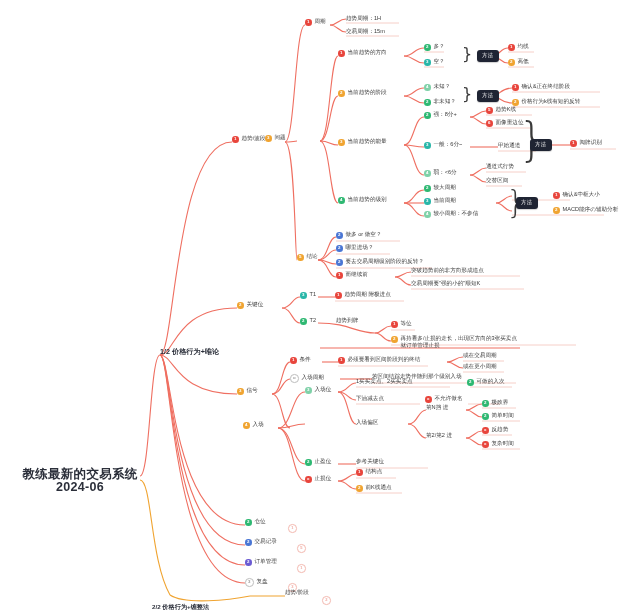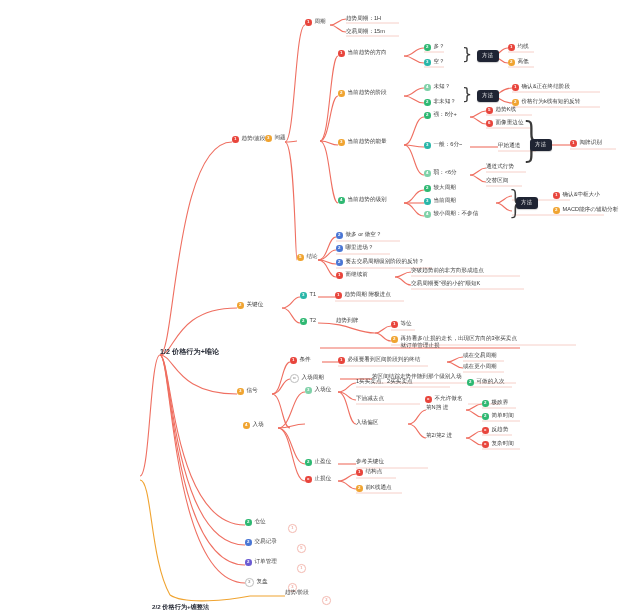--- a/index.html
+++ b/index.html
@@ -204,20 +204,22 @@
       <path d="M482,408 L516,408"></path>
         <path d="M482,421 L520,421"></path>
       <path d="M482,435 L512,435"></path>
         <path d="M482,449 L520,449"></path>
       <path d="M356,468 L428,468"></path>
       <path d="M356,478 L396,478"></path>
         <path d="M356,493 L402,493"></path>
     </g>
   </svg>
 
+  <div class="node root" style="left:20px;top:468px;width:120px;">教练最新的交易系统
+2024-06</div>
 
   <div class="node" style="left:160px;top:336px;margin-top:12px;">
     <span class="txt" style="font-size:7.2px;font-weight:bold;color:#2b2f3a;">1/2 价格行为+唯论</span>
   </div>
 
   <div class="node" style="left:232px;top:136px;">
     <span class="bd red">1</span>
     <span class="txt n">趋势/波段</span>
   </div>
 

